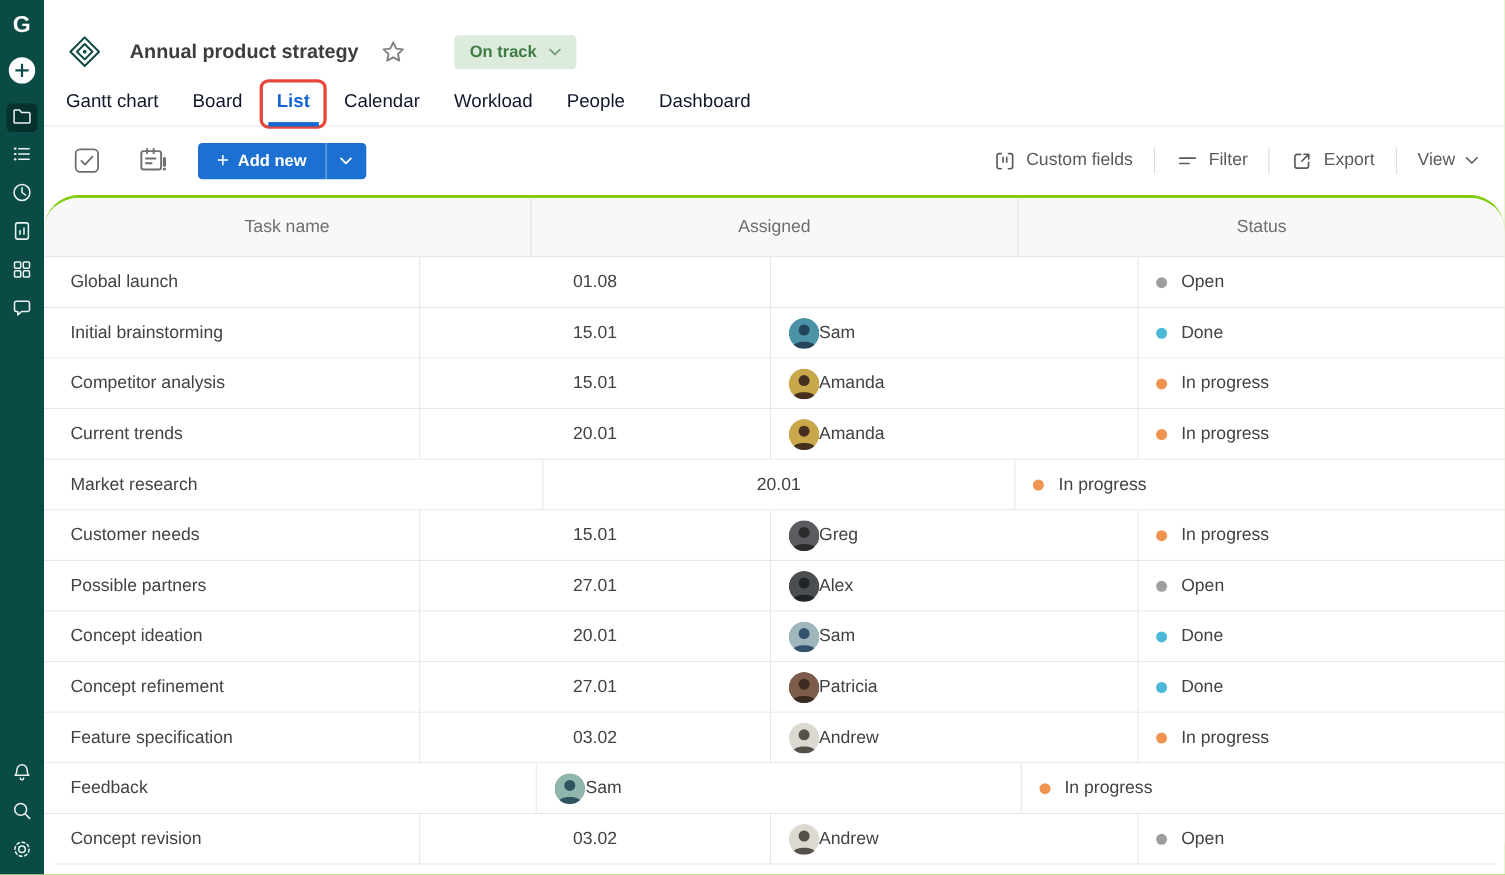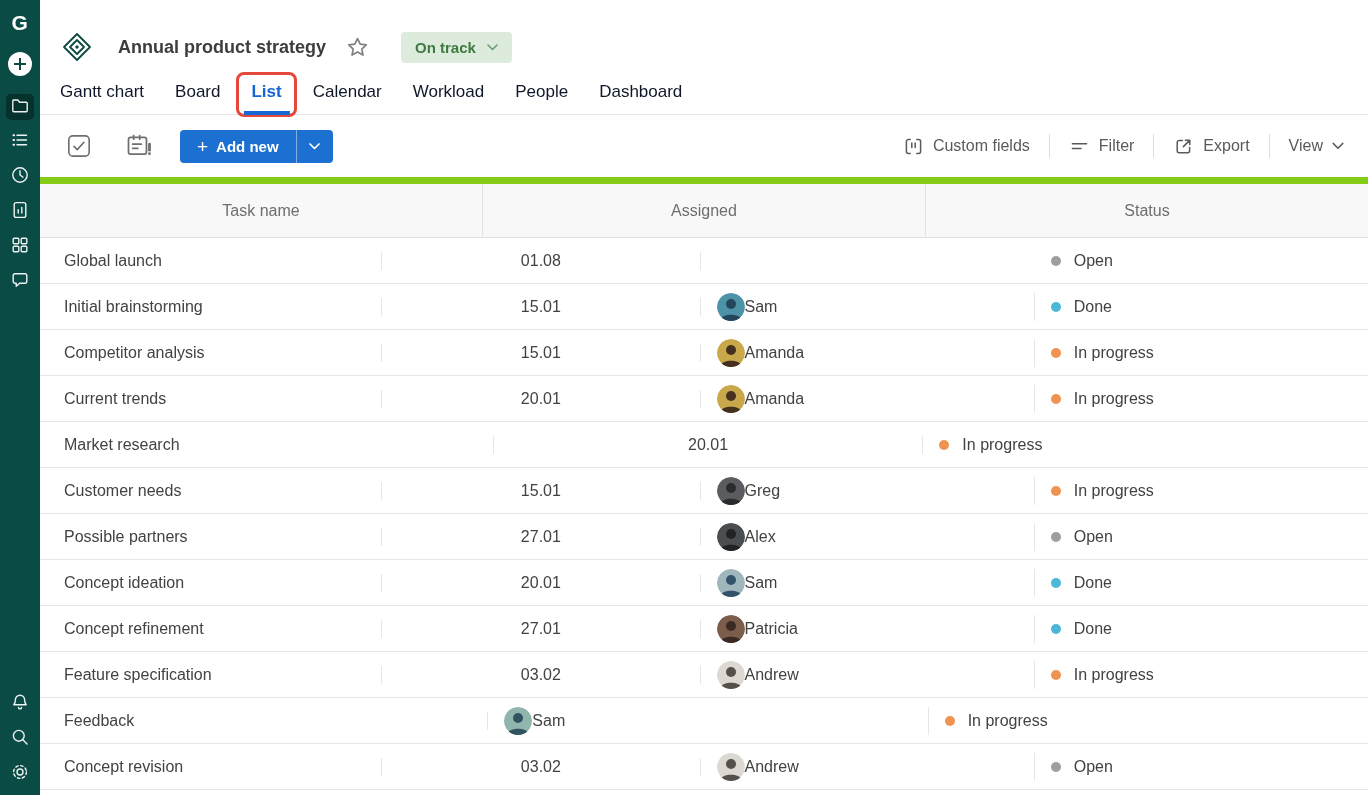--- a/index.html
+++ b/index.html
@@ -21,21 +21,21 @@
   .side-item.active { background:#05322c; }
   .side-item svg { stroke:rgba(255,255,255,.93); fill:none; stroke-width:1.4; stroke-linecap:round; stroke-linejoin:round; }
 
   
   .main { flex:1; display:flex; flex-direction:column; min-width:0; }
 
   .top { height:70px; padding:24px 0 0 20px; display:flex; align-items:center; flex:none; }
   .proj-icon { width:34px; height:34px; flex:none; }
   .page-title { margin-left:24px; font-size:18px; font-weight:700; color:#3d3d3d; }
   .star { margin-left:20px; cursor:pointer; display:flex; }
-  .badge { margin-left:32px; background:#dcebdb; color:#3f7a42; border-radius:4px; padding:7px 14px; font-size:15px; font-weight:600; display:flex; align-items:center; gap:11px; cursor:pointer; }
+  .badge { margin-left:44px; background:#dcebdb; color:#3f7a42; border-radius:4px; padding:7px 14px; font-size:15px; font-weight:600; display:flex; align-items:center; gap:11px; cursor:pointer; }
 
   .tabs { height:45px; padding-left:20px; display:flex; align-items:stretch; gap:31px; border-bottom:1px solid #e8e8e8; flex:none; }
   .tab { position:relative; display:flex; align-items:center; font-size:17px; color:#0f172a; cursor:pointer; white-space:nowrap; }
   .tab.active { color:#1465d1; font-weight:700; }
   .tab.active::after { content:""; position:absolute; left:50%; transform:translateX(-50%); bottom:-1px; width:calc(100% + 16px); height:4px; background:#1567d2; }
   .red-box { position:absolute; top:2px; bottom:-3px; left:-15px; right:-15px; border:3px solid #e5473d; border-radius:8px; pointer-events:none; }
 
   .toolbar { height:62px; display:flex; align-items:center; justify-content:space-between; padding:0 22px 0 26px; flex:none; }
   .tb-left { display:flex; align-items:center; }
   .tb-icon { display:flex; align-items:center; justify-content:center; cursor:pointer; }
@@ -44,25 +44,25 @@
   .addnew { margin-left:27px; display:flex; height:33px; border-radius:4px; overflow:hidden; background:#1b70d2; color:#fff; cursor:pointer; }
   .addnew .main-part { display:flex; align-items:center; gap:8px; padding:0 17px; font-size:15px; font-weight:700; }
   .addnew .plus-glyph { font-size:19px; font-weight:500; line-height:1; }
   .addnew .caret-part { width:37px; display:flex; align-items:center; justify-content:center; border-left:1px solid rgba(255,255,255,.45); }
   .tb-right { display:flex; align-items:center; }
   .tb-action { display:flex; align-items:center; gap:9px; font-size:16px; color:#5a5a5a; cursor:pointer; padding:0 2px; }
   .tb-action svg { stroke:#5a5a5a; fill:none; stroke-width:1.5; stroke-linecap:round; stroke-linejoin:round; }
   .tb-sep { width:1px; height:24px; background:#ddd; margin:0 17px; }
 
   
-  .table { flex:1; border-top:7px solid #84cc16; overflow:hidden; display:flex; flex-direction:column; }
+  .table { flex:1; border-top:3px solid #84cc16; overflow:hidden; display:flex; flex-direction:column;border-radius:32px; }
   .thead { height:54px; background:#f8f8f8; border-bottom:1px solid #e2e2e2; display:flex; flex:none; }
   .hcell { flex:1; display:flex; align-items:center; justify-content:center; color:#6e6e6e; font-size:16px; border-right:1px solid #e4e4e4; cursor:pointer; }
   .hcell:last-child { border-right:none; }
-  .trow { height:46px; display:flex; border-bottom:1px solid #e6e6e6; flex:none; background:#fff;align-items:center; }
+  .trow { height:46px; display:flex; border-bottom:1px solid #e6e6e6; flex:none; background:#fff; }
   .cell { flex:1; display:flex; align-items:center; font-size:16px; color:#424242; border-right:1px solid #e6e6e6; min-width:0; }
   .cell:last-child { border-right:none; }
   .c-task { padding-left:24px; }
   .c-date { justify-content:center; }
   .c-assigned { padding-left:16px; gap:0; }
   .c-status { padding-left:16px; gap:13px; }
   .avatar { width:28px; height:28px; border-radius:50%; overflow:hidden; flex:none; display:flex; }
   .dot { width:10px; height:10px; border-radius:50%; flex:none; }
 </style>
 </head>

